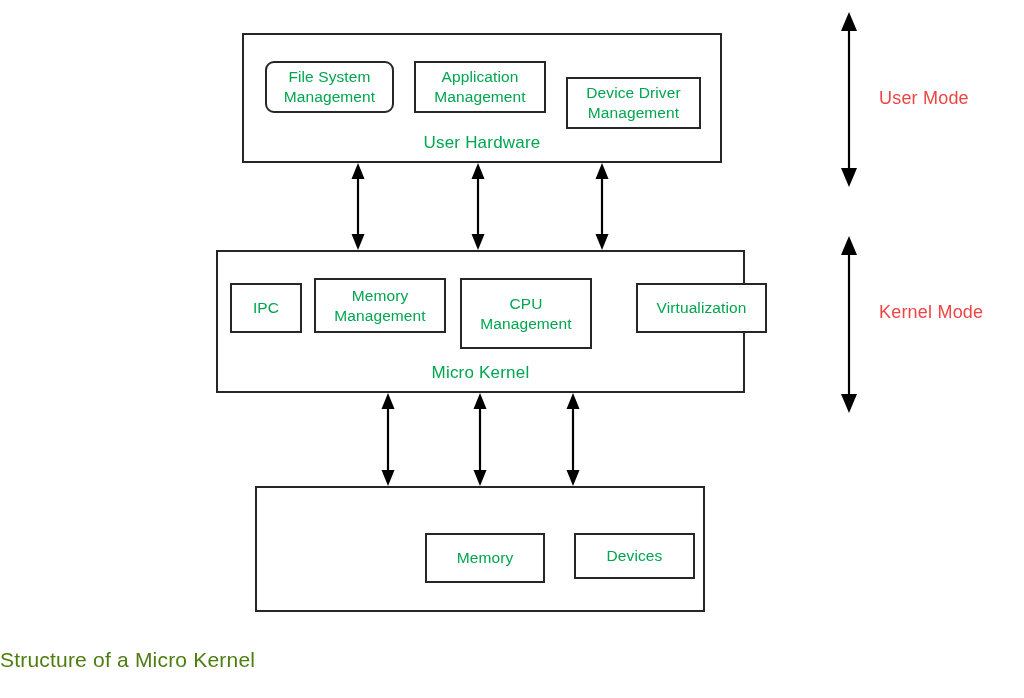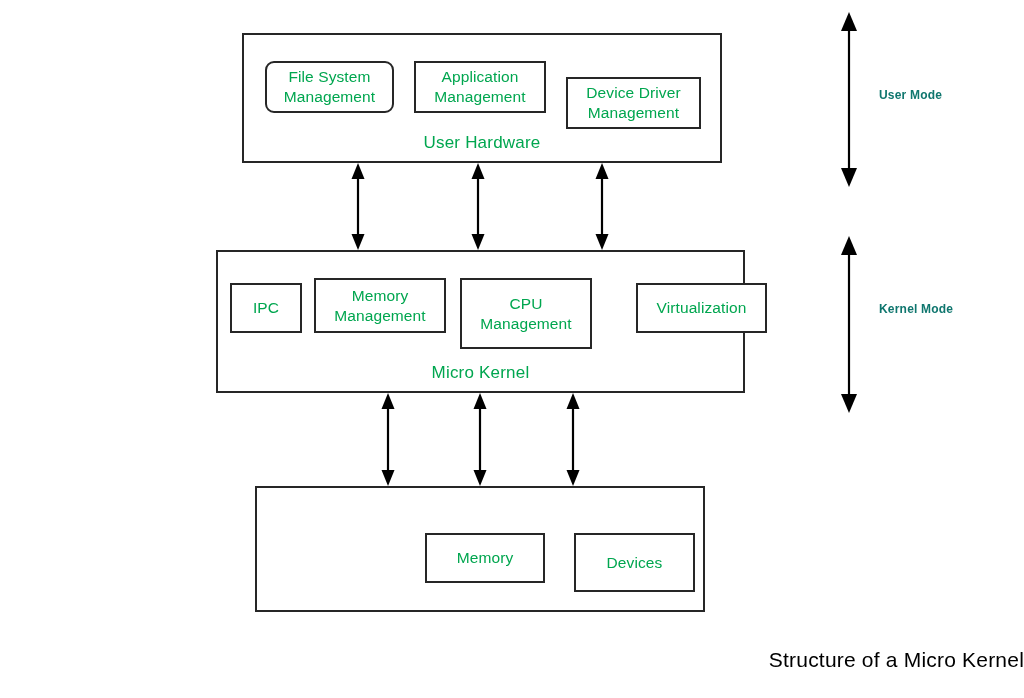--- a/index.html
+++ b/index.html
@@ -55,35 +55,35 @@
     right: 0;
     text-align: center;
     color: #00a64f;
     font-size: 17px;
     letter-spacing: 0.2px;
   }
 
   
   .mode-label {
     position: absolute;
-    color: #0f766e;
-    font-size: 12px;
-    font-weight: bold;
+    color: #ef4444;
+    font-size: 18px;
+    font-weight: normal;
     white-space: nowrap;
     letter-spacing: 0.2px;
   }
 
   
   #figure-caption {
     position: absolute;
     left: 0;
     right: 0;
     top: 648px;
-    text-align: right;
-    color: #000000;
+    text-align: left;
+    color: #4d7c0f;
     font-size: 21px;
     letter-spacing: 0.2px;
   }
 
   
   #arrow-layer {
     position: absolute;
     left: 0;
     top: 0;
     width: 1024px;
@@ -118,21 +118,21 @@
     <div class="component-box" style="left:96px; top:26px; width:132px; height:55px;">Memory
 Management</div>
     <div class="component-box" style="left:242px; top:26px; width:132px; height:71px;">CPU
 Management</div>
     <div class="component-box" style="left:387px; top:31px; width:131px; height:50px;margin-left:31px;">Virtualization</div>
     <div class="section-label" style="top:111px;">Micro Kernel</div>
   </div>
 
   <div class="section-box" style="left:255px; top:486px; width:450px; height:126px;">
     <div class="component-box" style="left:168px; top:45px; width:120px; height:50px;">Memory</div>
-    <div class="component-box" style="left:317px; top:45px; width:121px; height:59px;">Devices</div>
+    <div class="component-box" style="left:317px; top:45px; width:121px; height:46px;">Devices</div>
   </div>
 
   <div class="mode-label" style="left:879px; top:88px;">User Mode</div>
   <div class="mode-label" style="left:879px; top:302px;">Kernel Mode</div>
 
   <div id="figure-caption">Structure of a Micro Kernel</div>
 
   <svg id="arrow-layer" viewBox="0 0 1024 698" xmlns="http://www.w3.org/2000/svg">
 
     <g>

